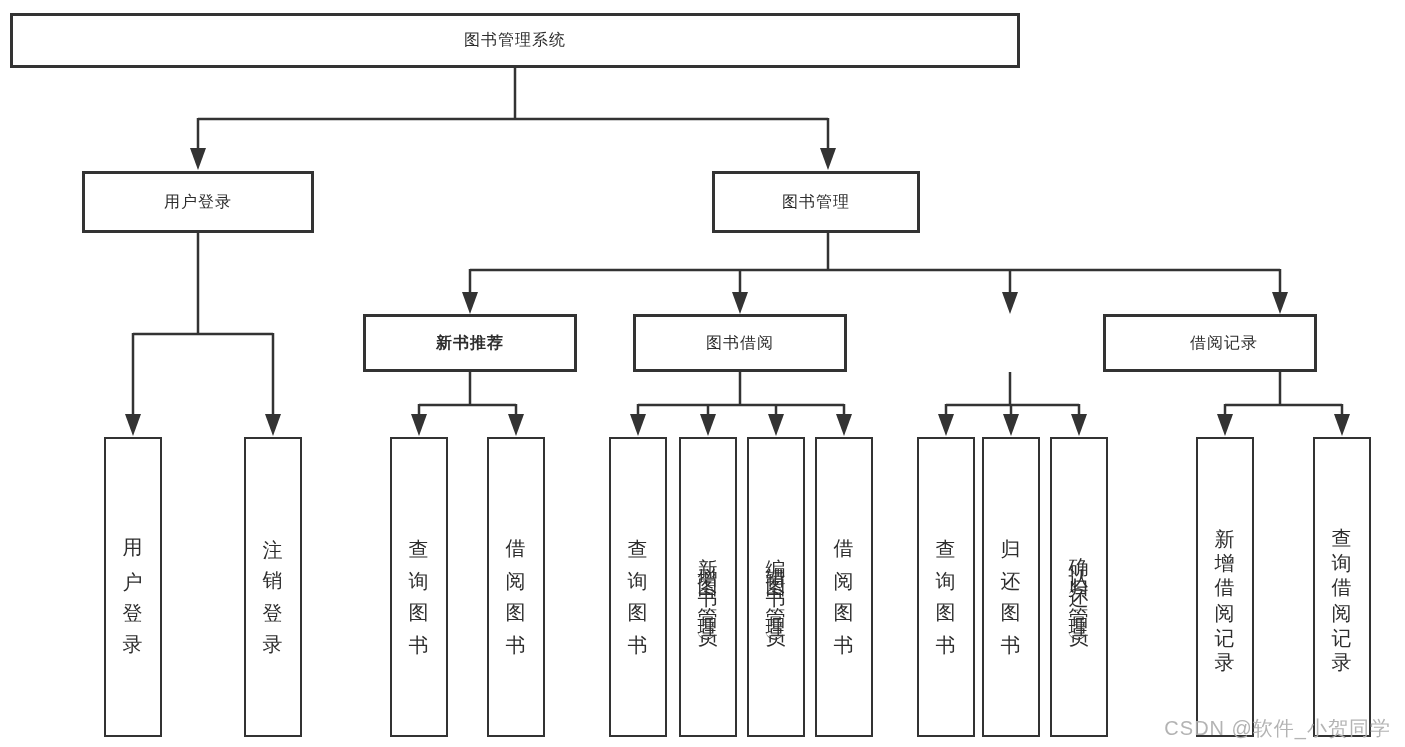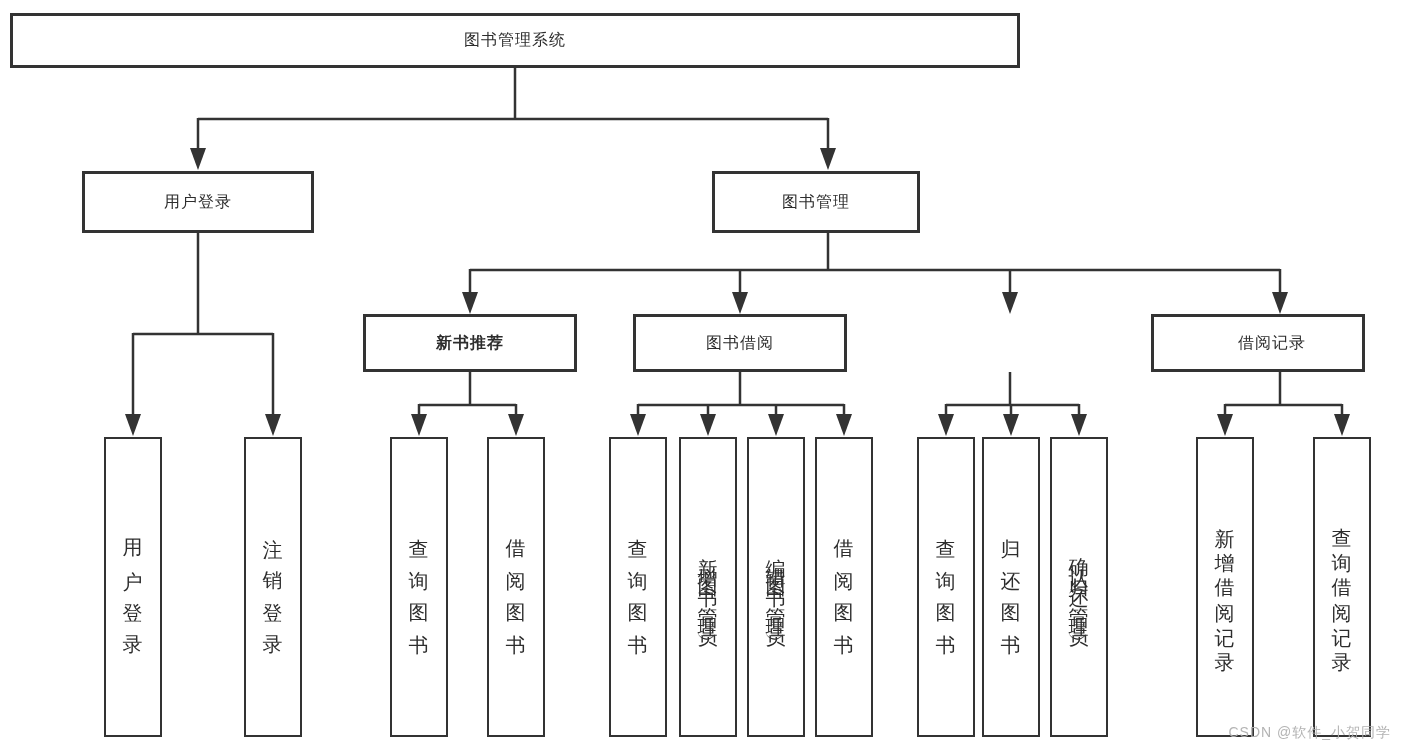--- a/index.html
+++ b/index.html
@@ -52,40 +52,40 @@
   }
   
   .n-root  { left: 10px;   top: 13px;  width: 1010px; height: 55px; }
   .n-user  { left: 82px;   top: 171px; width: 232px;  height: 62px; }
   .n-mgmt  { left: 712px;  top: 171px; width: 208px;  height: 62px; }
   
   .n-l3    { top: 314px; width: 214px; height: 58px; }
   .n-l3-0  { left: 363px; font-weight: bold; }
   .n-l3-1  { left: 633px; }
   .n-l3-2  { left: 903px; }
-  .n-l3-3  { left: 1151px; padding-left: 28px; }
+  .n-l3-3  { left: 1103px; padding-left: 28px; }
   
   .lf-u0 { left: 104px; }
   .lf-u1 { left: 244px; }
   .lf-r0 { left: 390px; }
   .lf-r1 { left: 487px; }
   .lf-b0 { left: 609px; }
   .lf-b1 { left: 679px; }
   .lf-b2 { left: 747px; }
   .lf-b3 { left: 815px; }
   .lf-c0 { left: 917px; }
   .lf-c1 { left: 982px; }
   .lf-c2 { left: 1050px; }
   .lf-d0 { left: 1196px; }
   .lf-d1 { left: 1313px; }
   .watermark {
     position: absolute;
     right: 14px;
     bottom: 5px;
-    font-size: 14px;
+    font-size: 20px;
     color: rgba(175, 175, 175, 0.95);
     letter-spacing: 1px;
     z-index: 20;
     pointer-events: none;
     white-space: nowrap;
   }
 </style>
 </head>
 <body>
 

